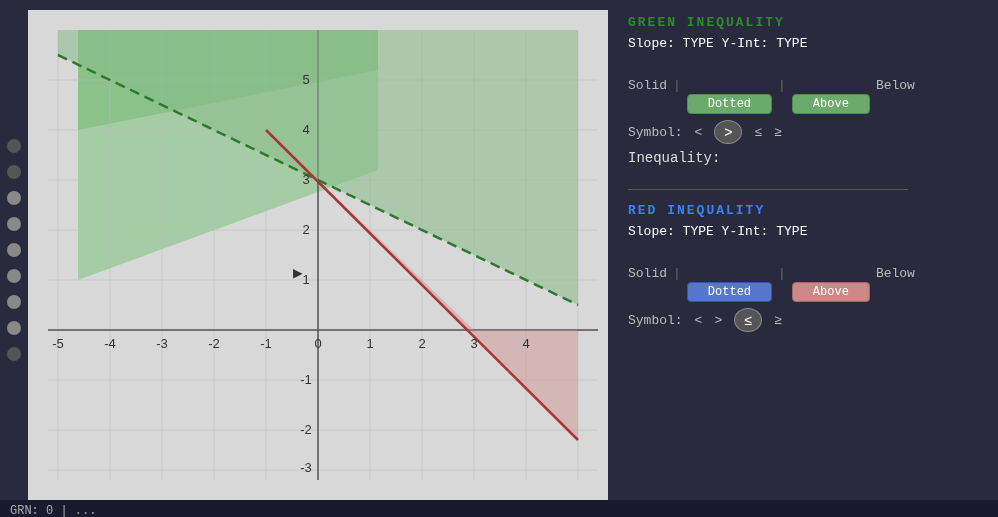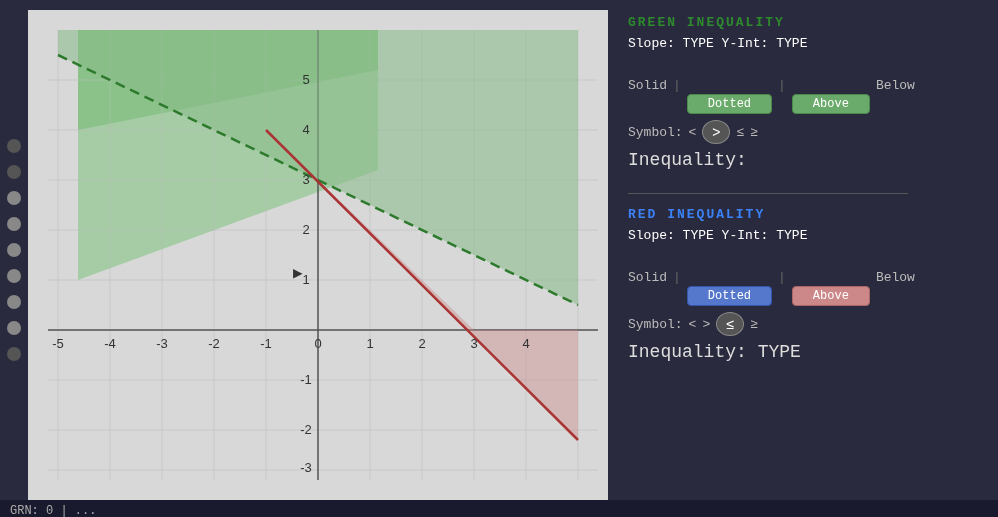--- a/index.html
+++ b/index.html
@@ -116,21 +116,21 @@
       border-color: #aa6666;
       color: #fff;
     }
     .divider-char {
       color: #666;
     }
 
     .symbol-row {
       display: flex;
       align-items: center;
-      gap: 6px;
+      gap: 12px;
       margin-bottom: 6px;
       font-size: 13px;
       color: #bbb;
       font-family: 'Courier New', monospace;
     }
     .symbol-btn {
       width: 28px;
       height: 24px;
       border: 1.5px solid #888;
       border-radius: 50%;
@@ -140,21 +140,21 @@
       cursor: pointer;
       display: flex; align-items: center; justify-content: center;
     }
     .symbol-btn.active-circle {
       background: #555;
       border-color: #888;
       color: #fff;
     }
 
     .inequality-label {
-      font-size: 18px;
+      font-size: 14px;
       color: #ddd;
       font-family: 'Courier New', monospace;
     }
 
     .separator {
       width: 80%;
       height: 1px;
       background: #555;
       margin: 5px 0;
     }
@@ -323,23 +323,19 @@
       </div>
 
       <div class="symbol-row">
         <span>Symbol:</span>
         <span>&lt;</span>
         <span>&gt;</span>
         <button class="symbol-btn active-circle">≤</button>
         <span>≥</span>
       </div>
 
-      <div class="inequality-label">
-        <span>Inequality:</span>
-        <span>TYPE</span>
-      </div>
     </div>
   </div>
 </div>
 
 <div class="bottom-bar">
   <span>GRN: 0 | ...</span>
 </div>
 
 </body></html>

